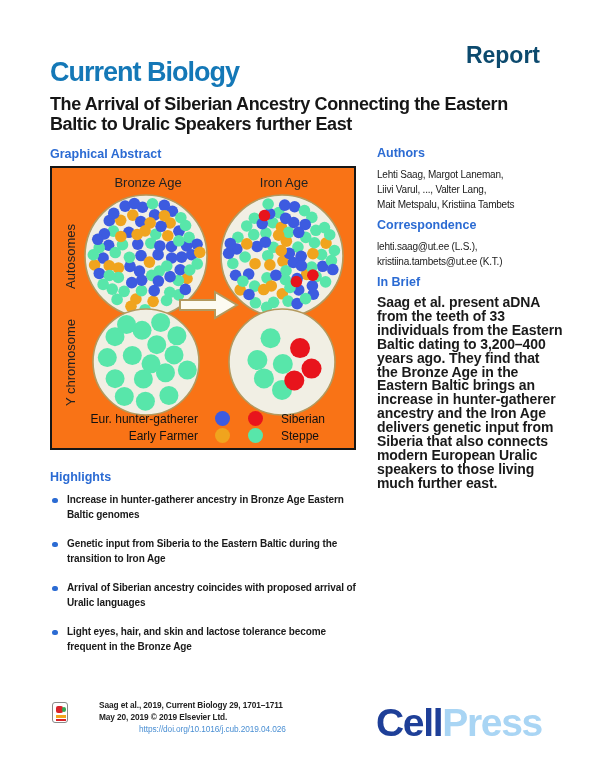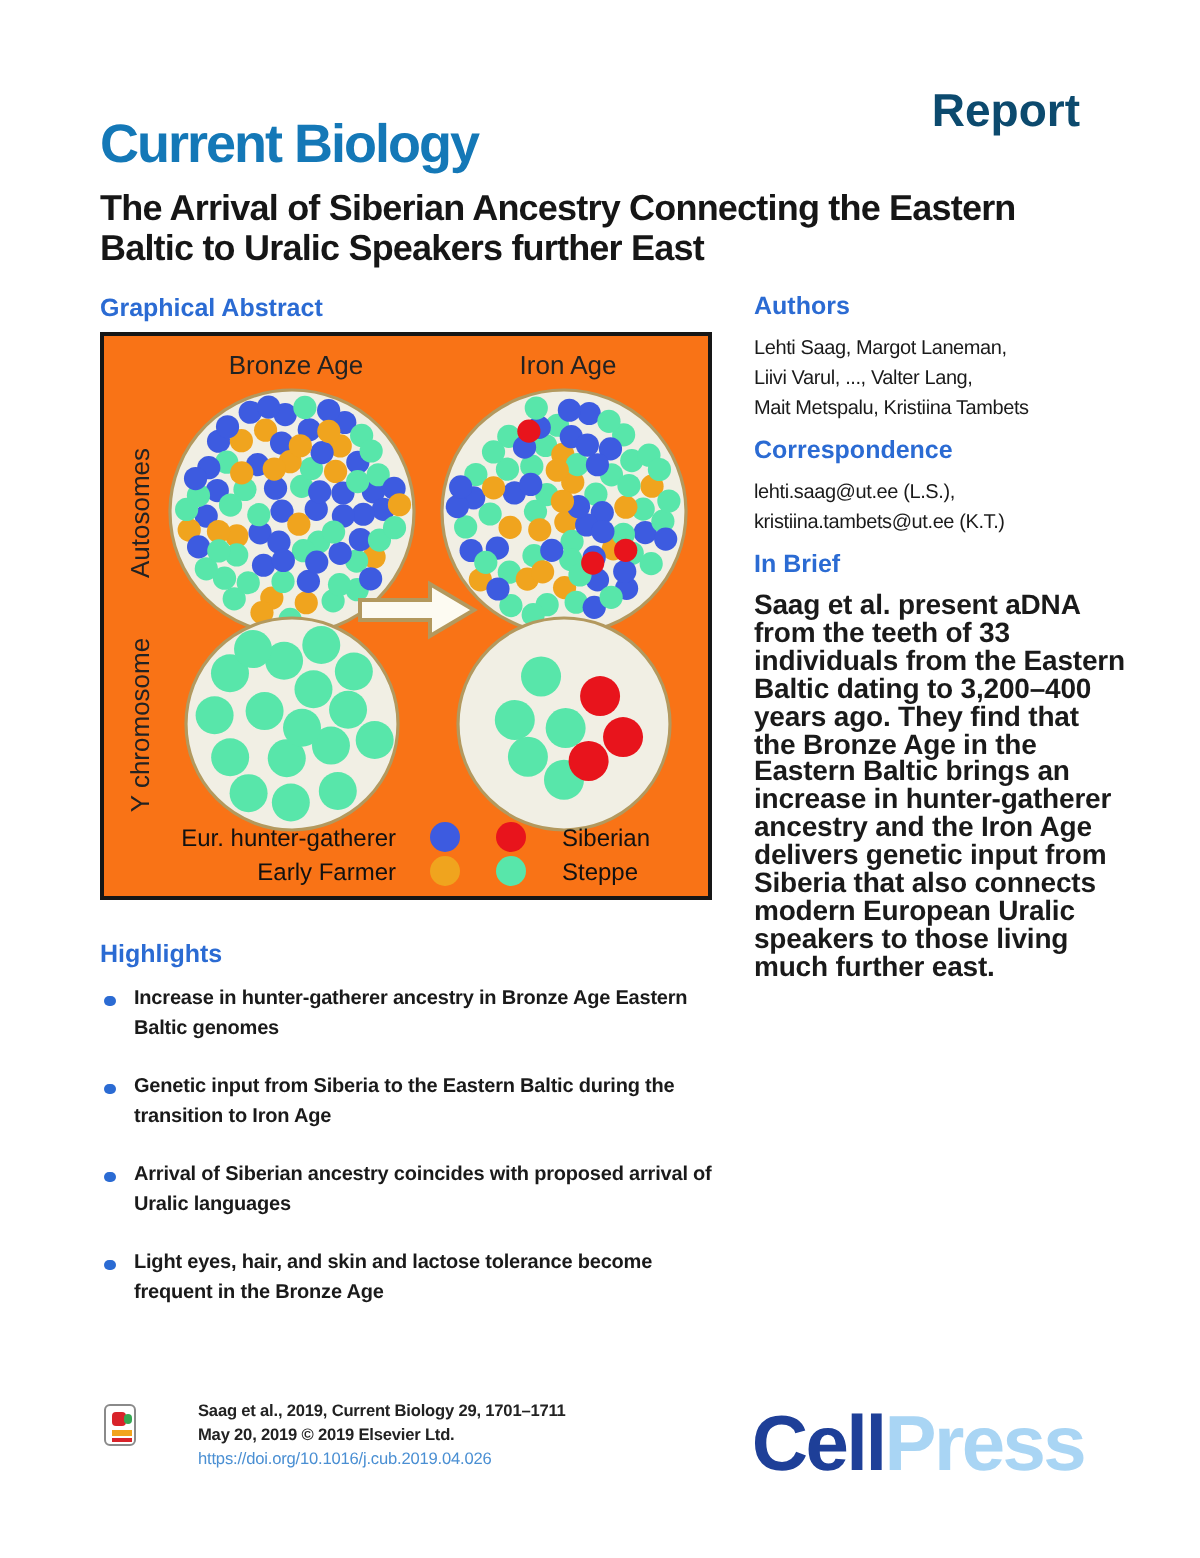--- a/index.html
+++ b/index.html
@@ -50,21 +50,21 @@
   
   .badge { left:52px; top:702px; width:16px; height:21px; border:1.2px solid #8a8a8a;
     border-radius:3px; background:#fff; }
   .badge .b-red { position:absolute; left:2.5px; top:2.5px; width:7px; height:7px; background:#d8232a; border-radius:2px; }
   .badge .b-green { position:absolute; left:8.5px; top:4px; width:4.5px; height:4.5px; background:#35a853; border-radius:50%; }
   .badge .b-bar1 { position:absolute; left:2.5px; top:12px; width:10.5px; height:2.5px; background:#f2a51e; }
   .badge .b-bar2 { position:absolute; left:2.5px; top:16px; width:10.5px; height:2px; background:#d8232a; }
 
   .citation { left:99px; top:700px; font-size:8.3px; font-weight:700; line-height:11.8px;
     letter-spacing:-0.1px; color:#222; }
-  .citation a { color:#4a8fd3; font-weight:400; text-decoration:none; }
+  .citation a { color:#4a8fd3; font-weight:400; text-decoration:none;margin-left:40px; }
   .cellpress { top:701px; right:58px; font-size:39px; font-weight:700; letter-spacing:-1.3px; }
   .cellpress .cp1 { color:#1e3f98; }
   .cellpress .cp2 { color:#a9d5f4; }
 </style>
 </head>
 <body>
 
 <div class="abs report">Report</div>
 <div class="abs journal">Current Biology</div>
 <h1 class="abs title">The Arrival of Siberian Ancestry Connecting the Eastern Baltic to Uralic Speakers further East</h1>

